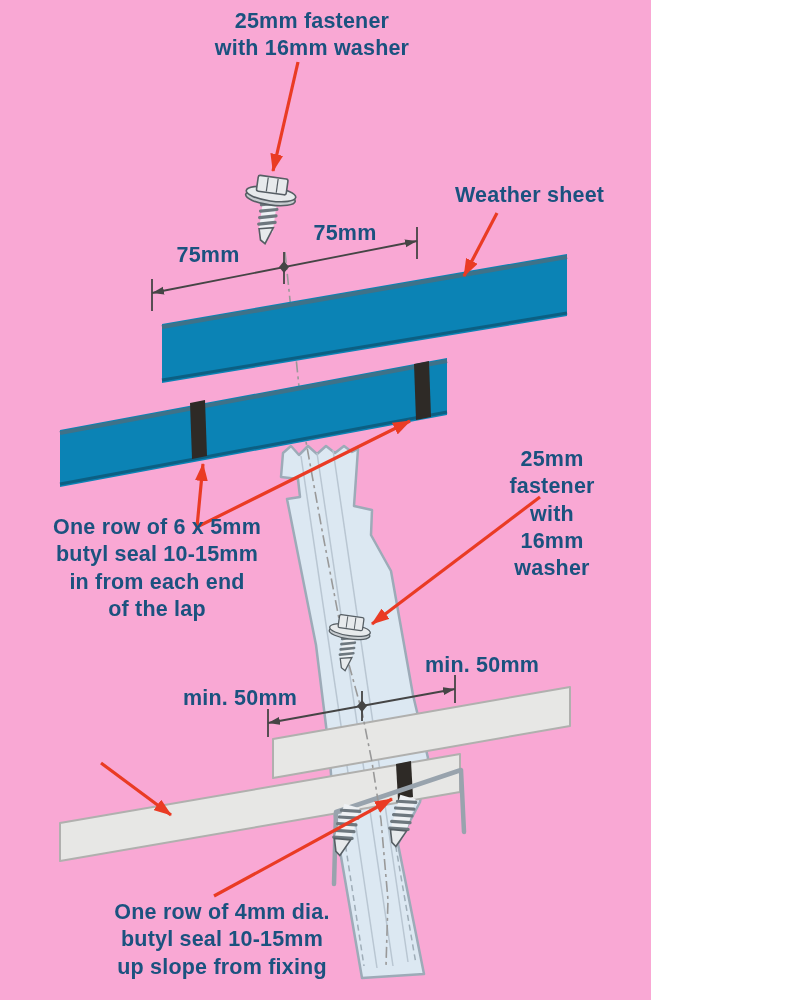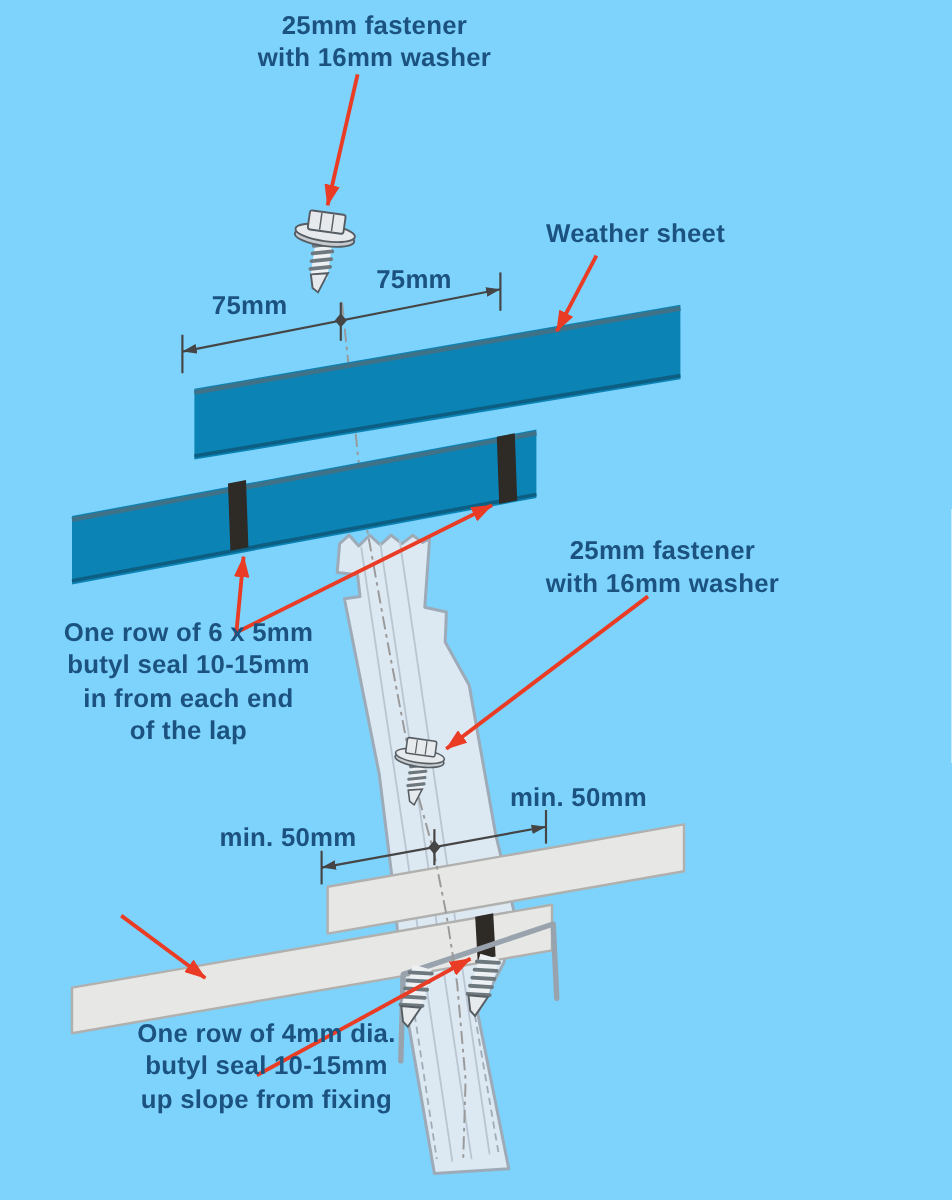--- a/index.html
+++ b/index.html
@@ -1,21 +1,21 @@
 <!DOCTYPE html>
 <html style="--accent-red: #ea3b24; --sheet-blue: #0b83b5; --label-blue: #1b527f; --title-blue: #2e6d9e; --purlin-fill: #dce8f2; --liner-gray: #e7e7e5; --seal-black: #2e2a26;"><head>
 <meta charset="utf-8">
 <style>
   :root{
     --accent-red:#ea3b24; --sheet-blue:#0b83b5; --label-blue:#1b527f;
     --title-blue:#2e6d9e; --purlin-fill:#dce8f2; --liner-gray:#e7e7e5;
     --seal-black:#2e2a26;
   }
   html,body{margin:0;padding:0;background:#fff;}
-  .stage{position:relative;width:793px;height:1000px;background:#7dd3fc;
+  .stage{position:relative;width:651px;height:1000px;background:#f9a8d4;
          font-family:"Liberation Sans",sans-serif;overflow:hidden;}
   .stage svg{position:absolute;left:0;top:0;}
   .lbl{position:absolute;color:var(--label-blue);font-size:21.5px;font-weight:600;
        line-height:1.27;white-space:pre-line;text-align:center;
        transform:translateX(-50%);letter-spacing:.2px;}
   .lbl--left{transform:none;text-align:center;}
   .lbl--title{color:var(--title-blue);font-size:22.5px;line-height:1.2;font-weight:600;}
 
   .sheet{fill:var(--sheet-blue);}
   .sheet-top{stroke:#3e7289;stroke-width:4;}
@@ -166,17 +166,17 @@
 <div class="lbl" style="left:208px;top:242px">75mm</div>
 <div class="lbl" style="left:345px;top:220px">75mm</div>
 <div class="lbl" style="left:552px;top:446px">25mm fastener
 with 16mm washer</div>
 <div class="lbl" style="left:157px;top:514px">One row of 6 x 5mm
 butyl seal 10-15mm
 in from each end
 of the lap</div>
 <div class="lbl" style="left:240px;top:685px">min. 50mm</div>
 <div class="lbl" style="left:482px;top:652px">min. 50mm</div>
-<div class="lbl" style="left:222px;top:848px">One row of 4mm dia.
+<div class="lbl" style="left:222px;top:899px">One row of 4mm dia.
 butyl seal 10-15mm
 up slope from fixing</div>
 
 </div>
 
 </body></html>

